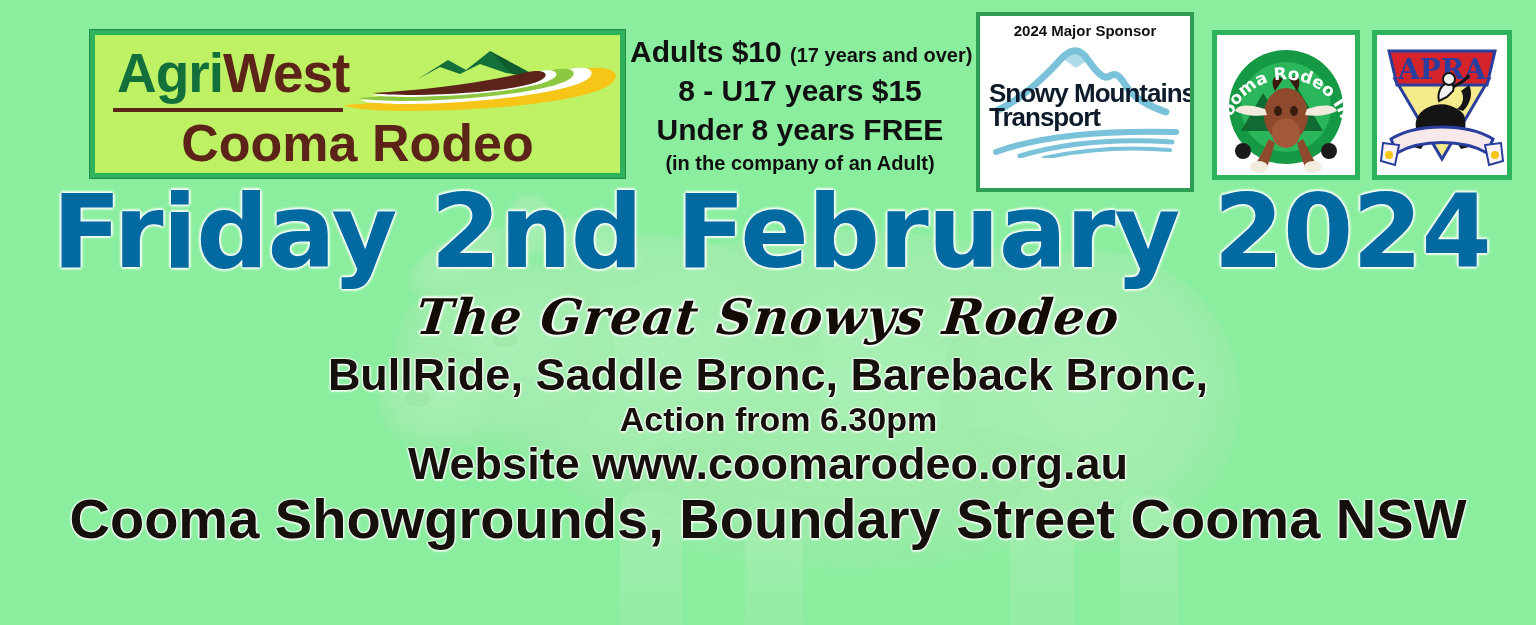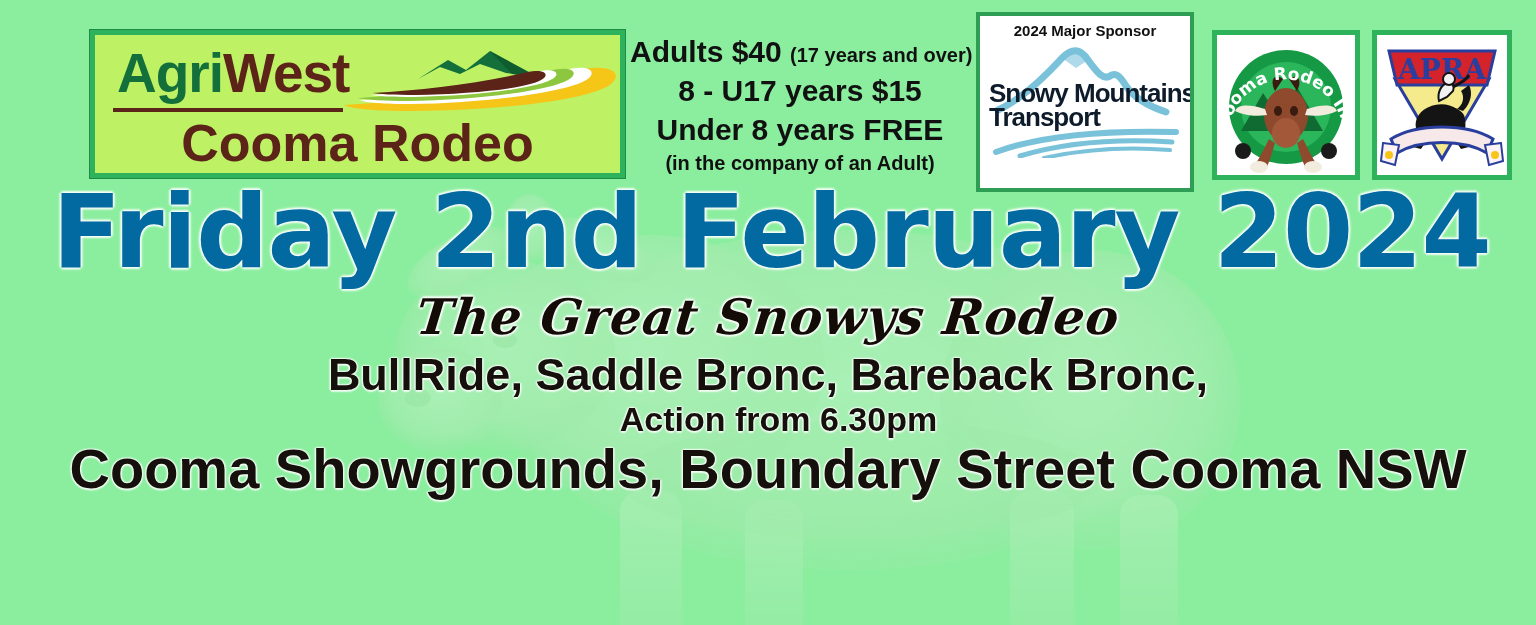--- a/index.html
+++ b/index.html
@@ -290,21 +290,21 @@
 
         <path d="M32 50 C84 47 136 41 188 29 C202 26 209 30 204 35 C194 45 134 51 76 52 C54 52 38 51 32 50 Z" fill="#5c2418"></path>
       </svg>
 
       <div id="aw-coomarodeo">Cooma Rodeo</div>
     </div>
   </div>
 
   <div id="pricing">
     <div class="price-line" id="price-1">
-      <span>Adults $40</span>
+      <span>Adults $10</span>
       <span class="sub">(17 years and over)</span>
     </div>
     <div class="price-line" id="price-2">8 - U17 years $15</div>
     <div class="price-line" id="price-3">Under 8 years FREE</div>
     <div class="price-line" id="price-4">(in the company of an Adult)</div>
   </div>
 
   <div id="smt-panel">
     <div id="smt-title">2024 Major Sponsor</div>
     <svg id="smt-art" viewBox="0 0 210 120">
@@ -379,16 +379,17 @@
     </svg>
   </div>
 
   <div id="headline">Friday 2nd February 2024</div>
 
   <div id="tagline">The Great Snowys Rodeo</div>
 
   <div id="details">
     <div class="detail-line" id="detail-0">BullRide, Saddle Bronc, Bareback Bronc,</div>
     <div class="detail-line" id="detail-2">Action from 6.30pm</div>
+    <div class="detail-line" id="detail-3">Website www.coomarodeo.org.au</div>
     <div class="detail-line" id="detail-4">Cooma Showgrounds, Boundary Street Cooma NSW</div>
   </div>
 
 </div>
 
 </body></html>

